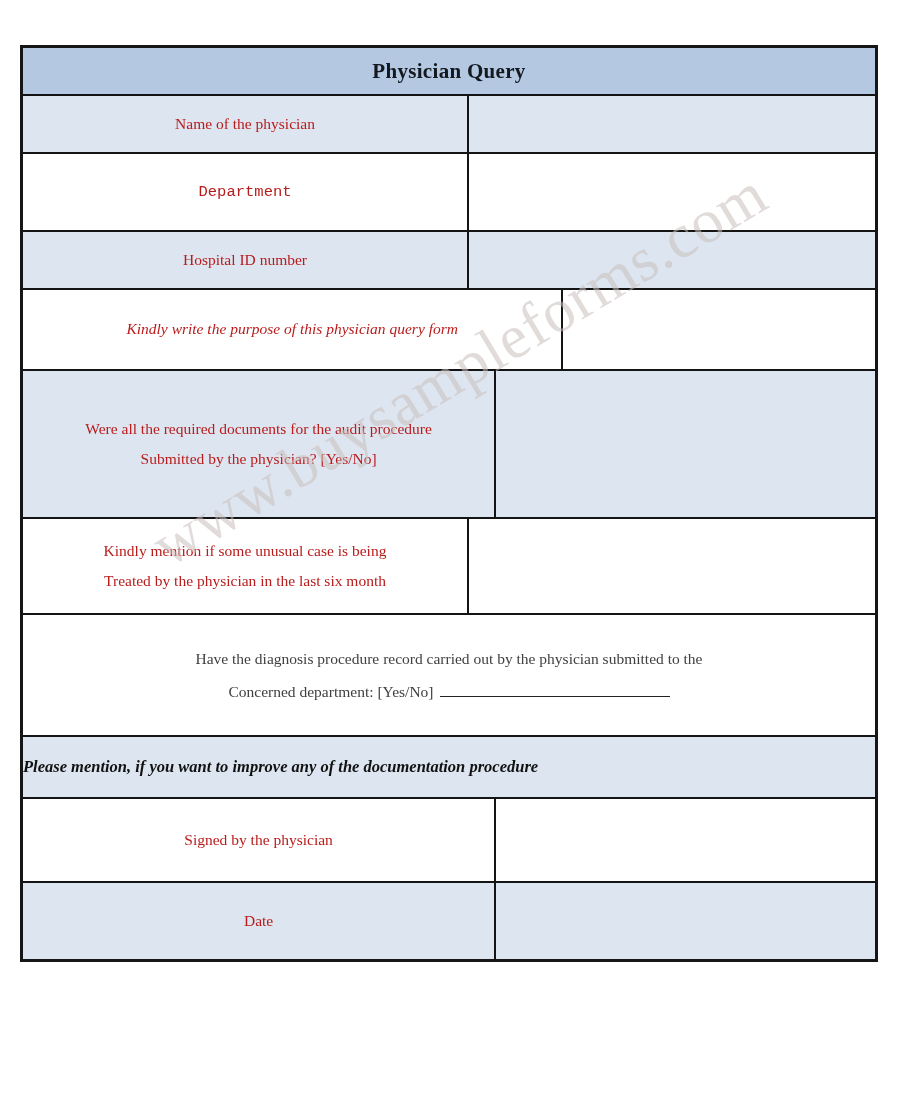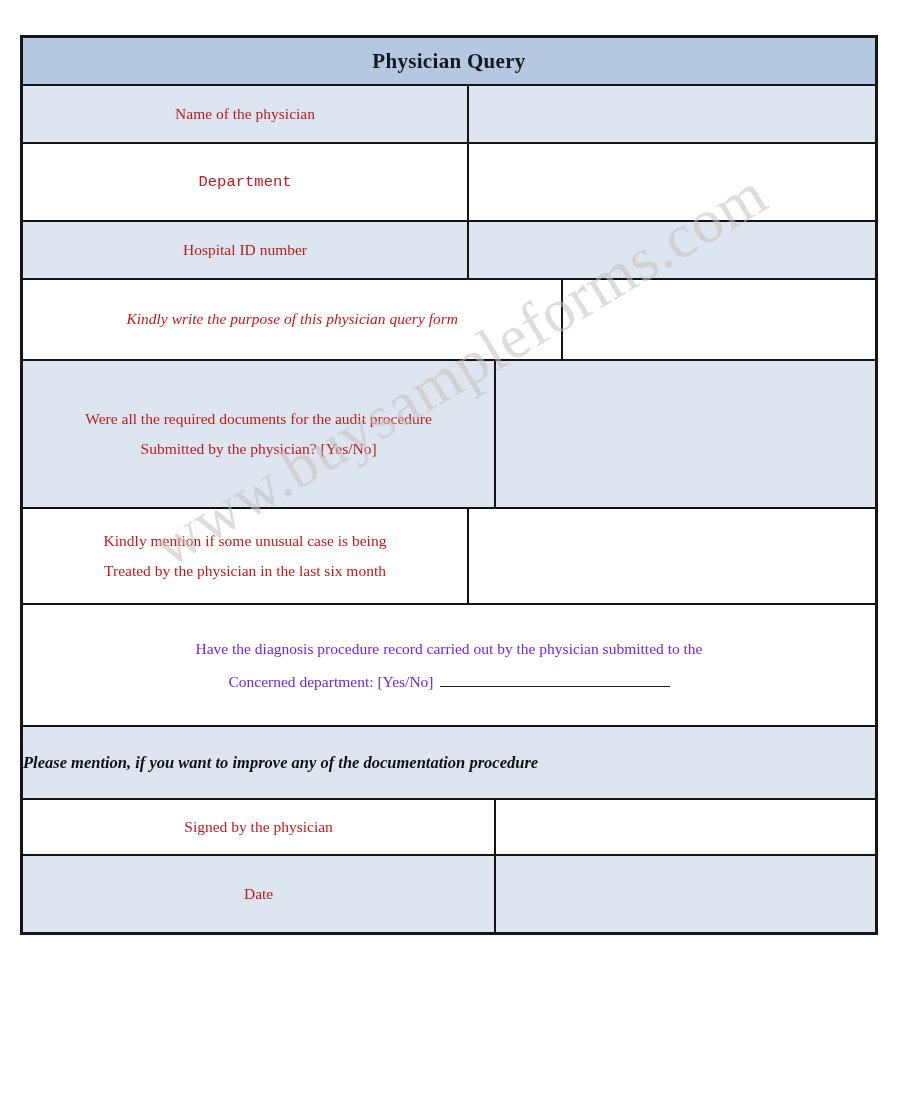--- a/index.html
+++ b/index.html
@@ -40,21 +40,21 @@
     opacity: 0.55;
     white-space: nowrap;
     pointer-events: none;
     z-index: 5;
   }
 
   
   #form-table {
     position: absolute;
     left: 20px;
-    top: 35px;
+    top: 45px;
     width: 858px;
     border-collapse: collapse;
     table-layout: fixed;
     border: 3px solid #161616;
     z-index: 1;
     background: #ffffff;
   }
   #form-table td {
     border: 2px solid #141414;
     padding: 0;
@@ -79,21 +79,21 @@
     font-size: 15.5px;
     color: #b91c1c;
     padding: 6px 10px;
     line-height: 1.95;
   }
   .value-cell { }
 
   .full-cell {
     text-align: center;
     font-size: 15.5px;
-    color: #6d28d9;
+    color: #404040;
     padding: 10px 14px;
     line-height: 2.15;
   }
 
   .note-cell {
     text-align: left;
     font-style: italic;
     font-weight: bold;
     font-size: 16.5px;
     color: #111111;
@@ -115,22 +115,22 @@
   
   .r-title  { height: 46px; }
   .r-name   { height: 58px; }
   .r-dept   { height: 78px; font-family: Liberation Mono, monospace; }
   .r-hosp   { height: 58px; }
   .r-purp   { height: 81px; font-style: italic; }
   .r-docs   { height: 148px; }
   .r-unus   { height: 96px; }
   .r-staff  { height: 120px; }
   .r-diag   { height: 122px; }
-  .r-note   { height: 73px; margin-left: 10px; }
-  .r-sign   { height: 56px; }
+  .r-note   { height: 62px; margin-left: 10px; }
+  .r-sign   { height: 84px; }
   .r-date   { height: 78px; margin-top: 40px; }
 </style>
 </head>
 <body>
 
 <div id="form-page">
 
   <div id="watermark">www.buysampleforms.com</div>
 
   <table id="form-table">

